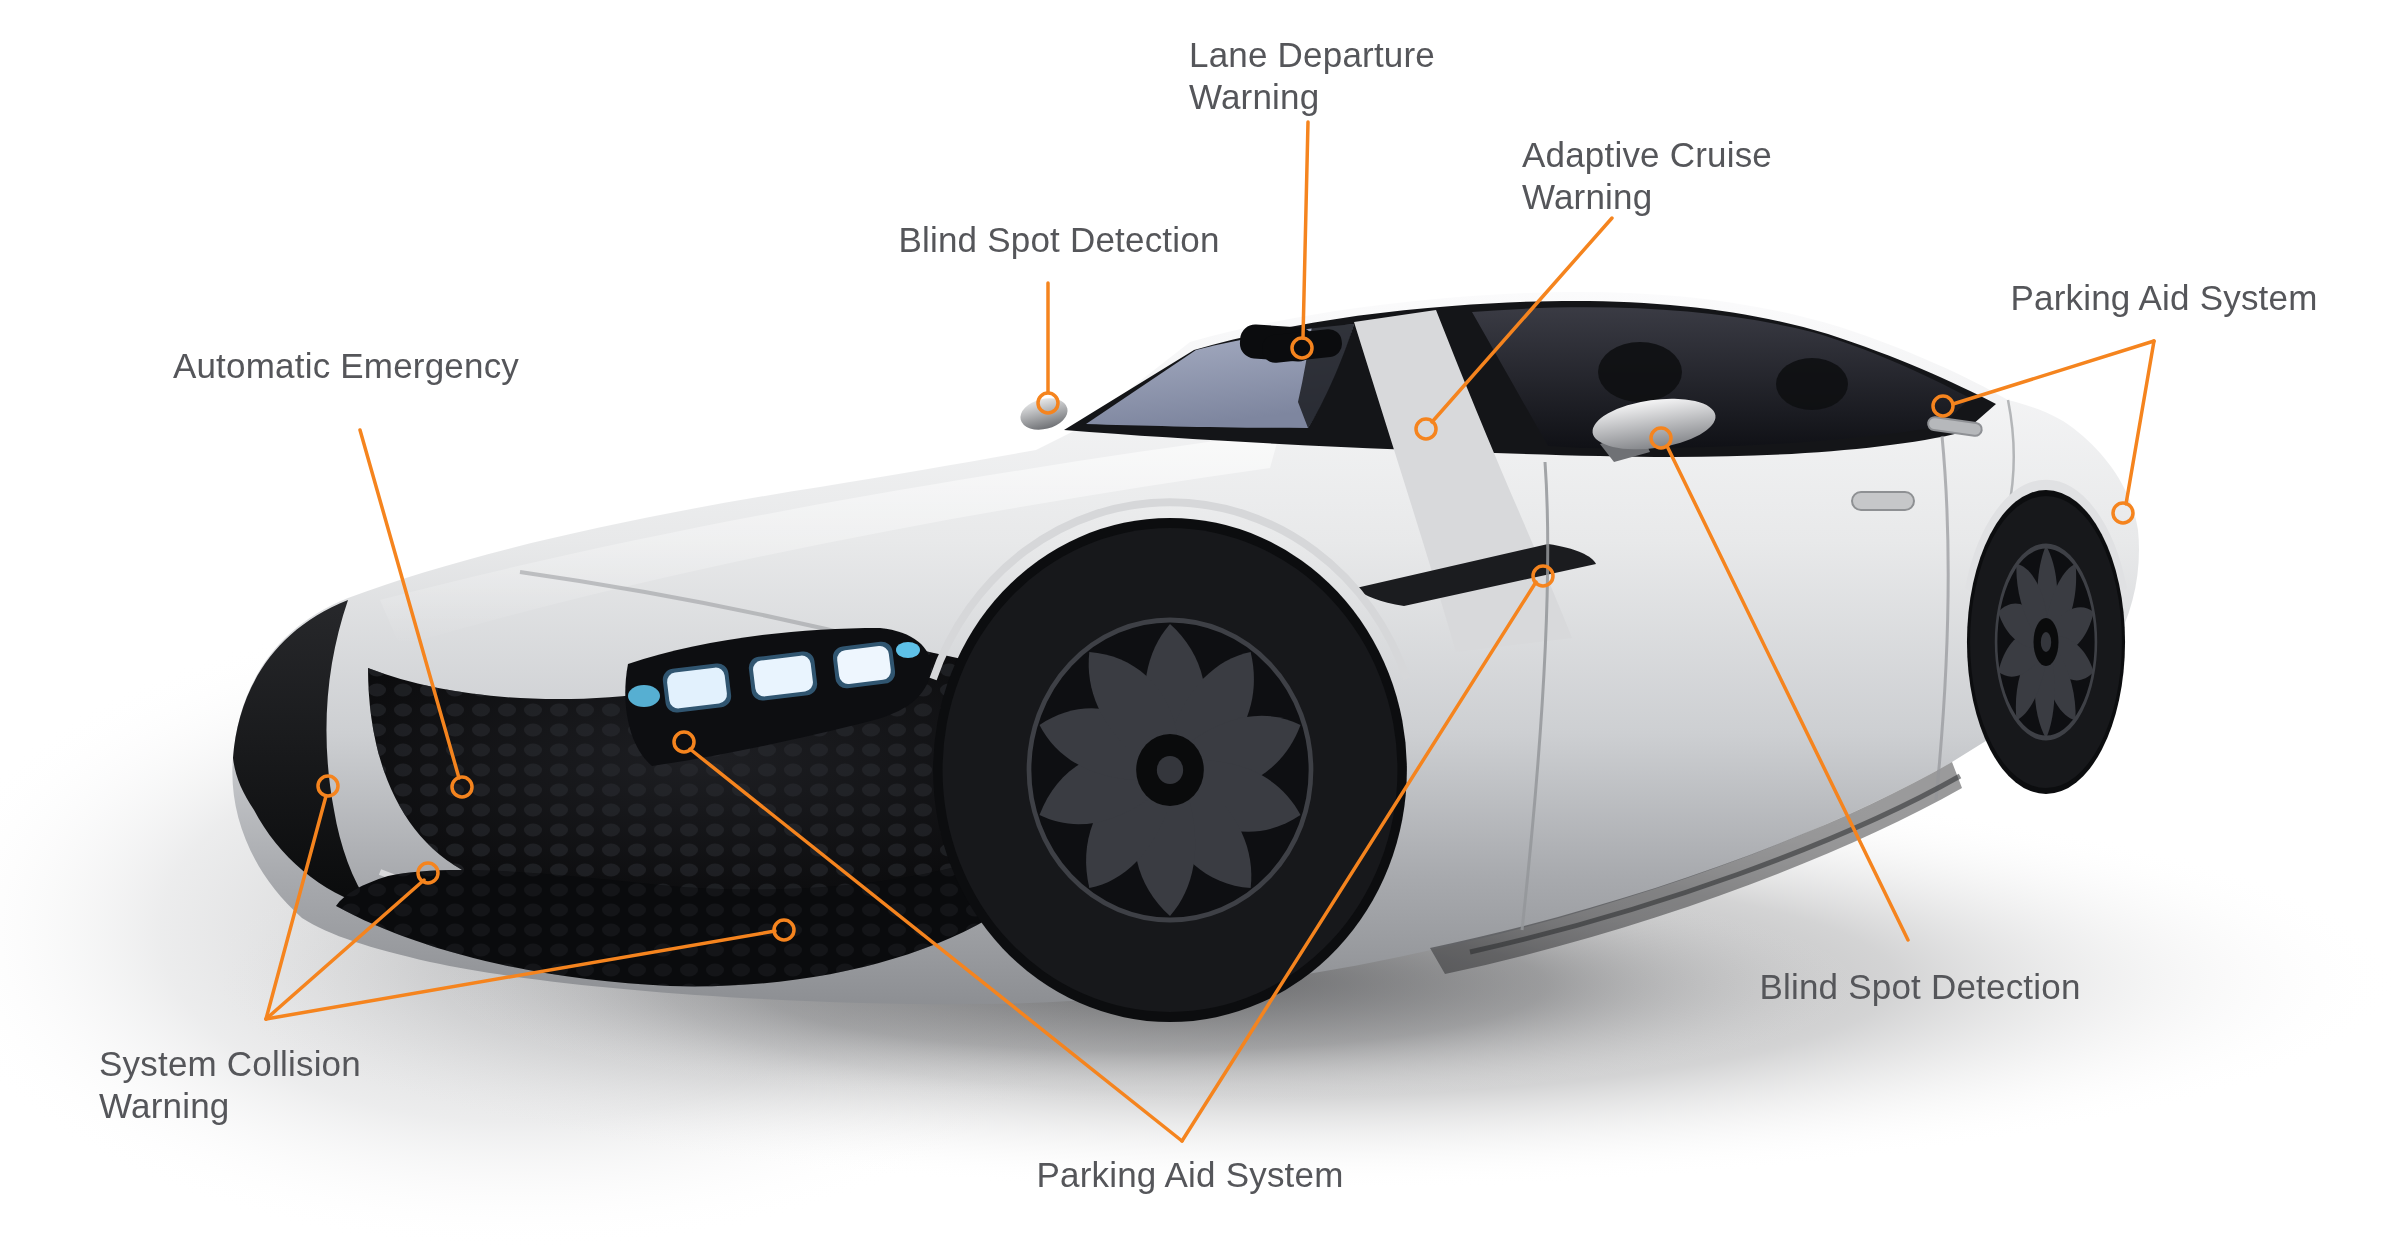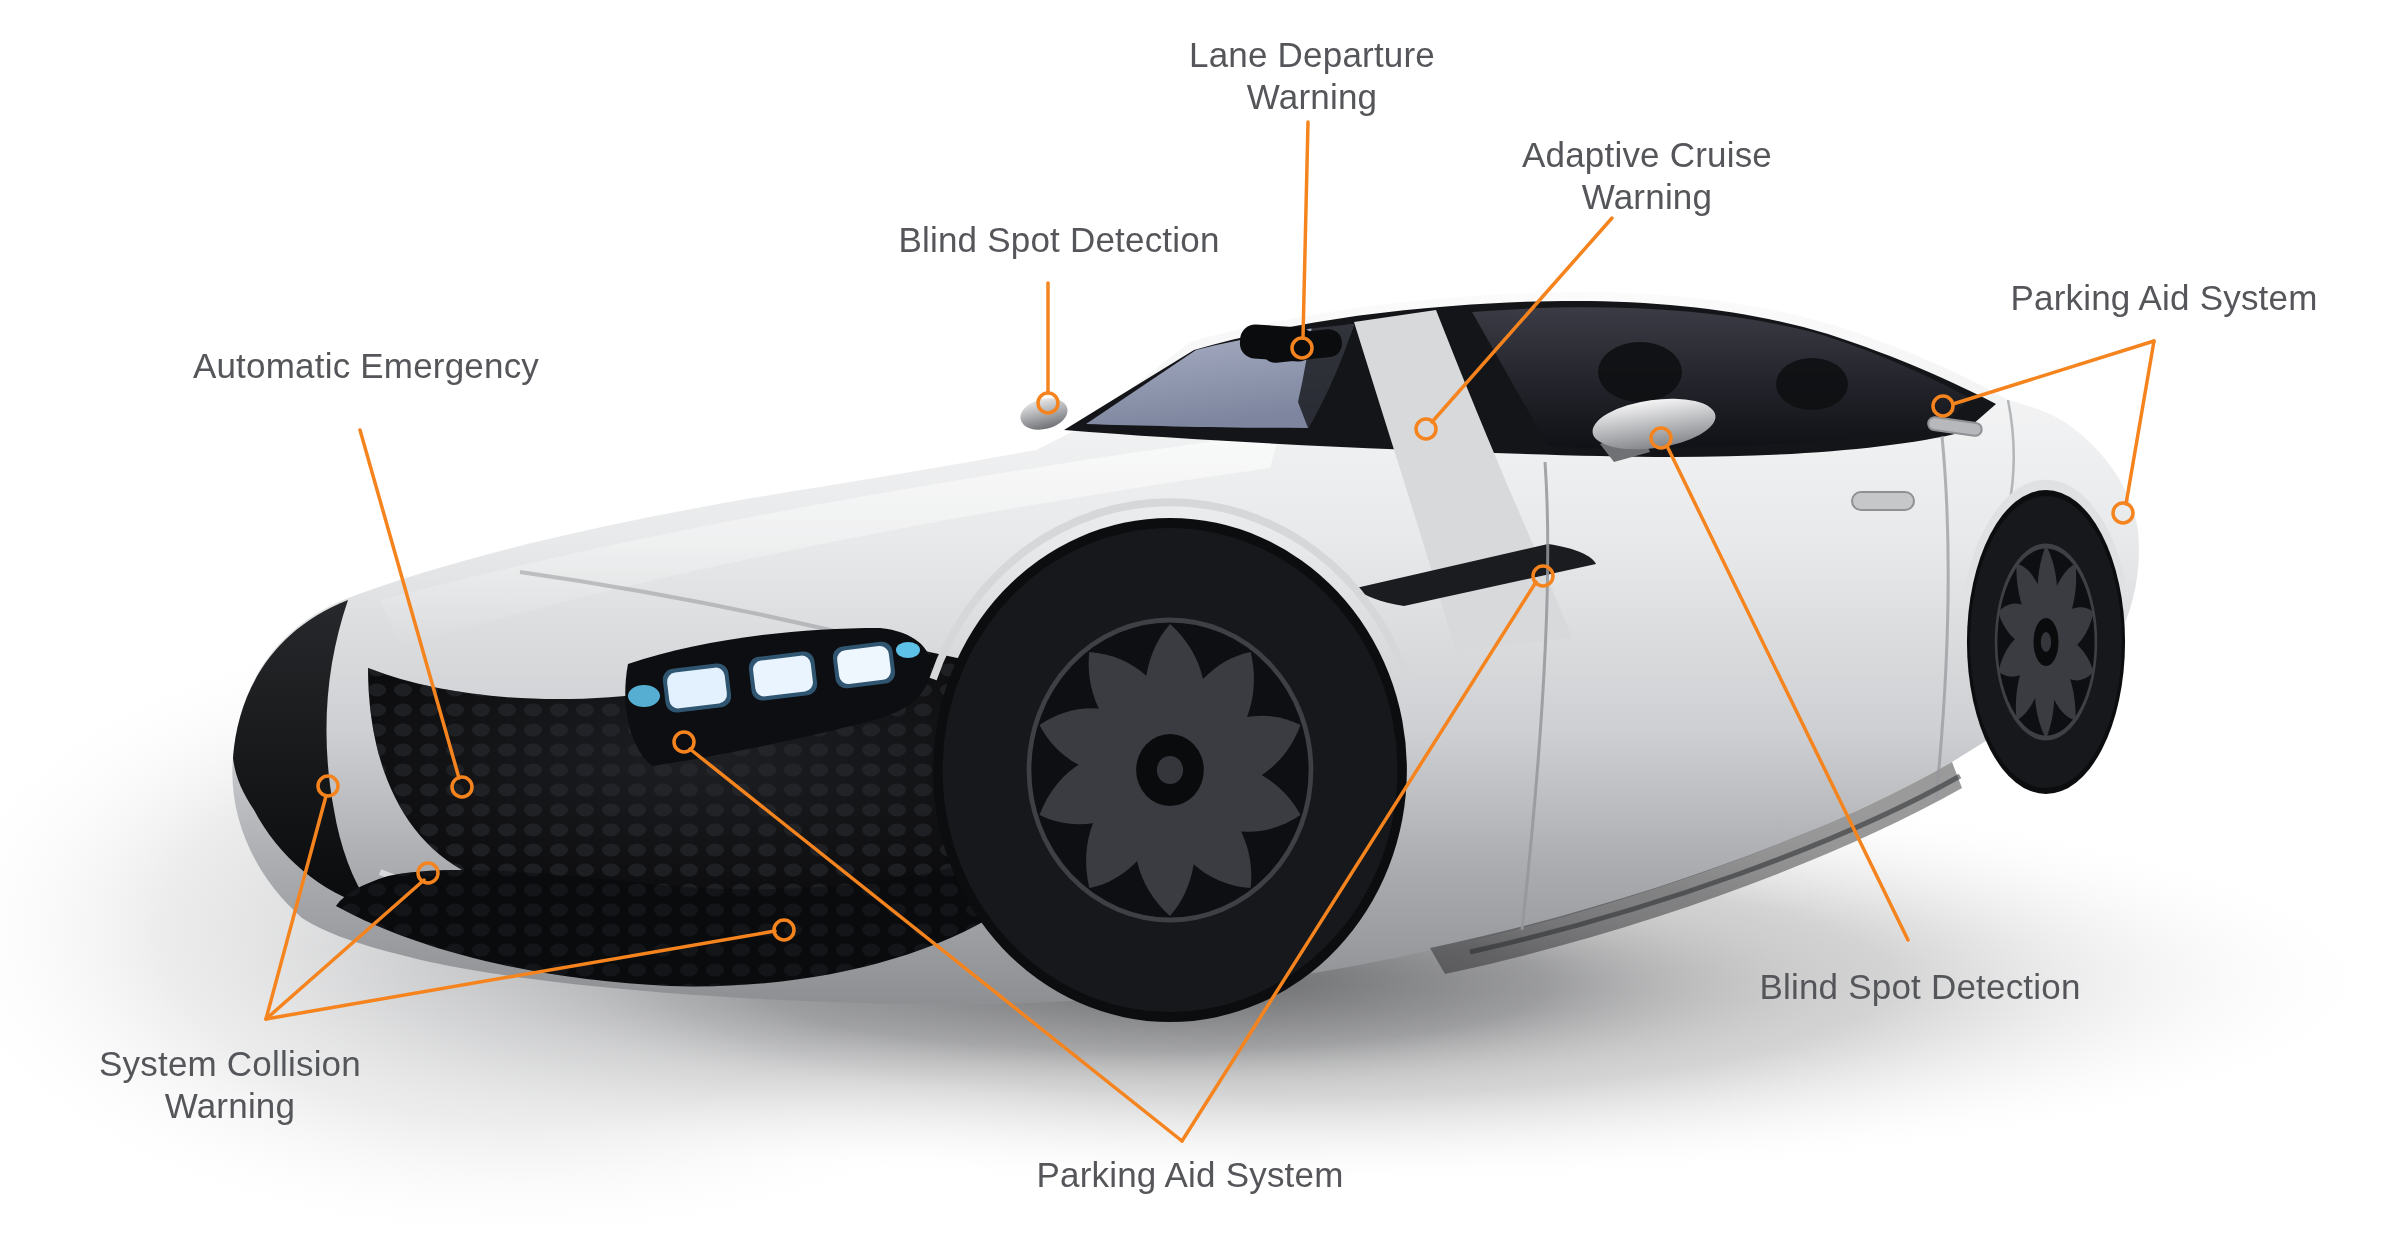--- a/index.html
+++ b/index.html
@@ -8,21 +8,20 @@
     width:2400px;height:1256px;
     overflow:hidden;
     background:#ffffff;
     font-family:"Liberation Sans",sans-serif;
   }
   #car-svg{position:absolute;left:0;top:0;}
   #callout-layer{position:absolute;left:0;top:0;pointer-events:none;}
   .callout-label{
     position:absolute;
     transform:translate(-50%,-50%);
-    text-align:center;
     font-size:35px;
     line-height:1.2;
     font-weight:500;
     letter-spacing:.2px;
     white-space:nowrap;
     color:var(--label-color,#55565A);
   }
 </style>
 </head>
 <body>
@@ -310,21 +309,21 @@
       <div class="callout-label" style="left: 1619px; top: 176px; margin-left: 28px;">
         <div>Adaptive Cruise</div>
         <div>Warning</div>
       </div>
       <div class="callout-label" style="left: 1059px; top: 240px;">
         <div>Blind Spot Detection</div>
       </div>
       <div class="callout-label" style="left: 2164px; top: 298px;">
         <div>Parking Aid System</div>
       </div>
-      <div class="callout-label" style="left: 346px; top: 366px; margin-left: 20px;">
+      <div class="callout-label" style="left: 346px; top: 366px;">
         <div>Automatic Emergency</div>
       </div>
       <div class="callout-label" style="left: 230px; top: 1085px;">
         <div>System Collision</div>
         <div>Warning</div>
       </div>
       <div class="callout-label" style="left: 1190px; top: 1175px;">
         <div>Parking Aid System</div>
       </div>
       <div class="callout-label" style="left: 1920px; top: 987px;">

